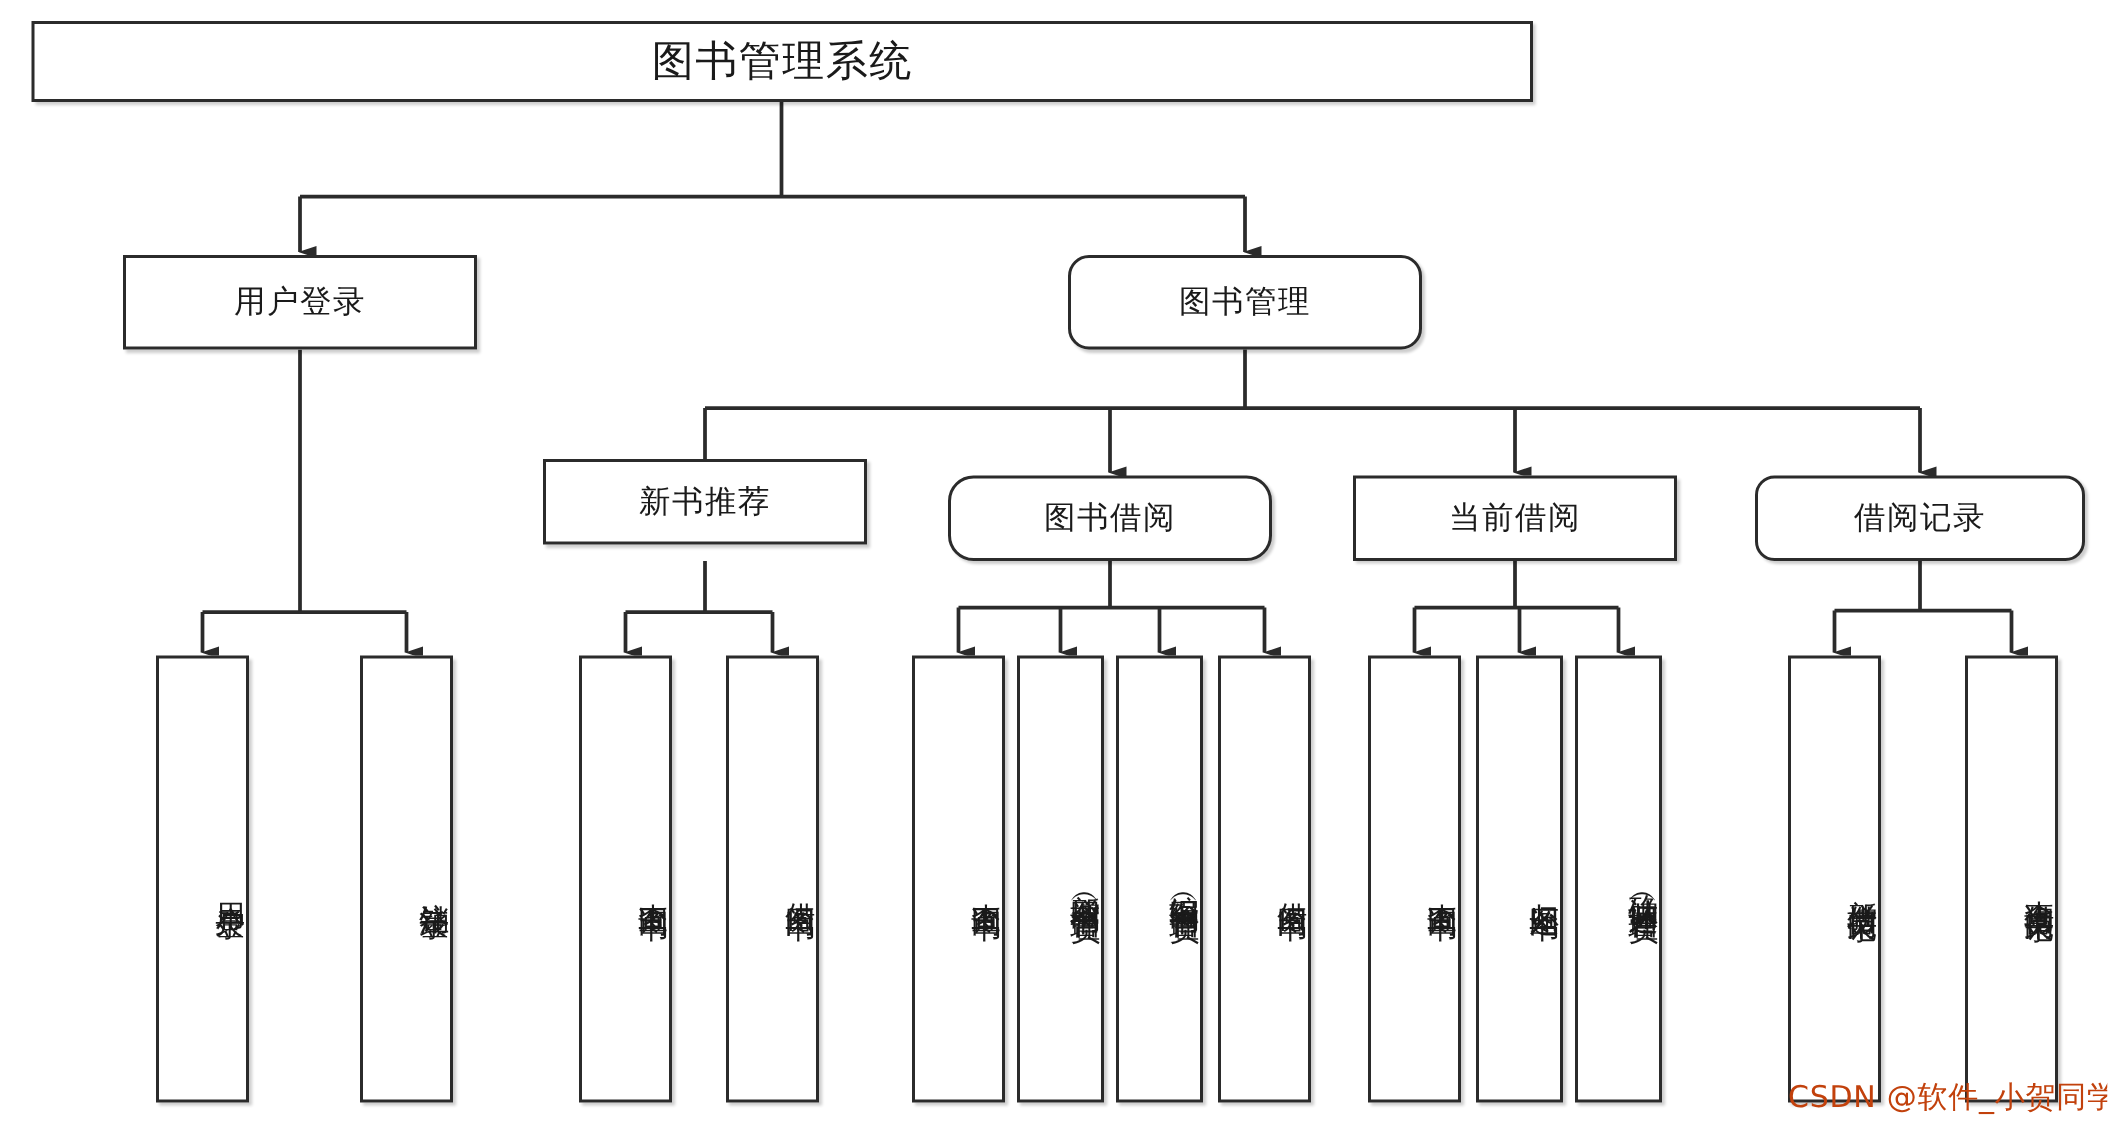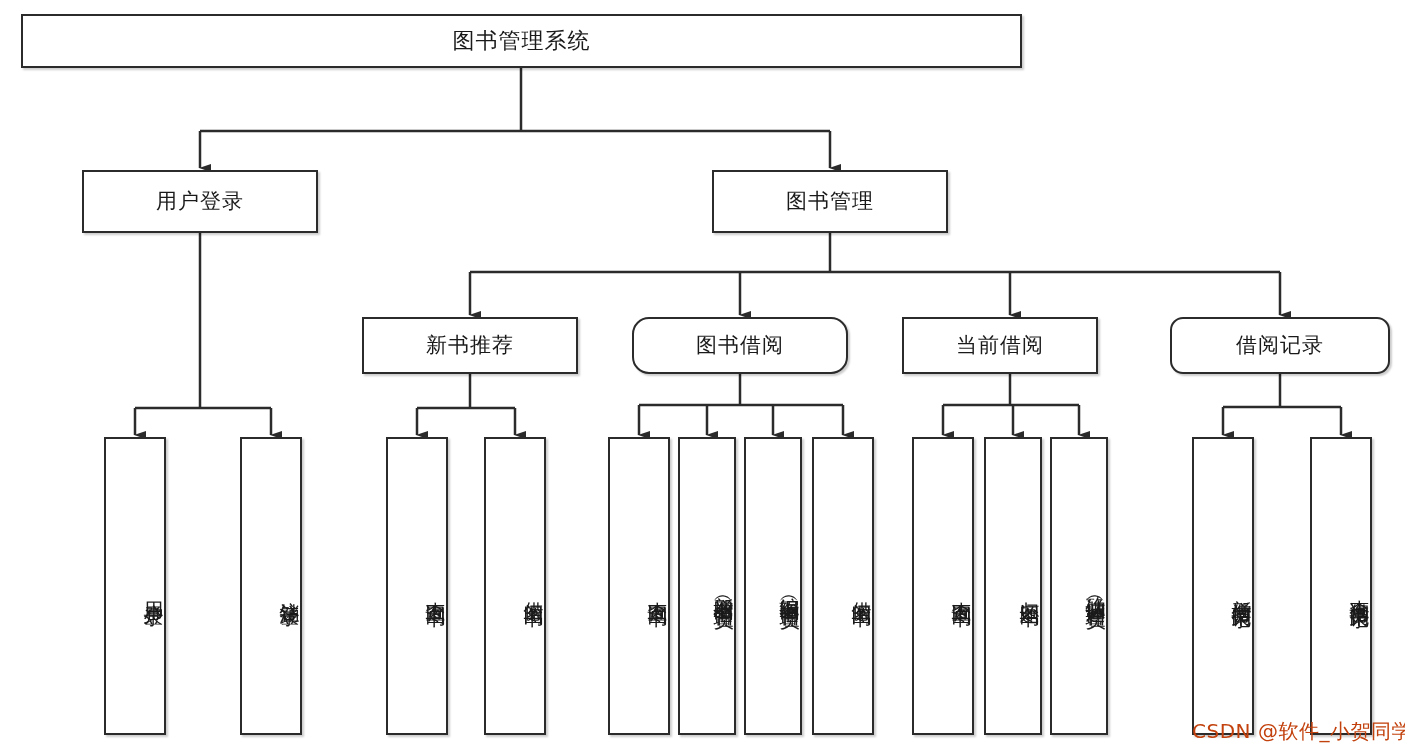--- a/index.html
+++ b/index.html
@@ -33,21 +33,21 @@
     align-items: center;
     justify-content: center;
     color: #1a1a1a;
   }
   .node.horiz {
     font-size: 21px;
     letter-spacing: 1px;
     line-height: 1.1;
   }
   .node.title {
-    font-size: 22px;
+    font-size: 28px;
     letter-spacing: 1px;
   }
   .node.vert {
     writing-mode: vertical-rl;
     text-orientation: upright;
     font-size: 20px;
     letter-spacing: 2px;
     align-items: flex-start;
     justify-content: center;
     padding-top: 8px;
@@ -122,31 +122,31 @@
     </g>
   </svg>
 
   <div class="node title" style="left:21px; top:14px; width:1001px; height:54px;">
     <span>图书管理系统</span>
   </div>
 
   <div class="node horiz" style="left:82px; top:170px; width:236px; height:63px;">
     <span>用户登录</span>
   </div>
-  <div class="node horiz" style="left:712px; top:170px; width:236px; height:63px;">
+  <div class="node horiz" style="left:712px; top:170px; width:236px; height:63px;border-radius:14px;">
     <span>图书管理</span>
   </div>
 
-  <div class="node horiz" style="left:362px; top:317px; width:216px; height:57px;">
+  <div class="node horiz" style="left:362px; top:306px; width:216px; height:57px;">
     <span>新书推荐</span>
   </div>
   <div class="node horiz" style="left:632px; top:317px; width:216px; height:57px;border-radius:17px;">
     <span>图书借阅</span>
   </div>
-  <div class="node horiz" style="left:902px; top:317px; width:196px; height:57px;">
+  <div class="node horiz" style="left:902px; top:317px; width:216px; height:57px;">
     <span>当前借阅</span>
   </div>
   <div class="node horiz" style="left:1170px; top:317px; width:220px; height:57px;border-radius:13px;">
     <span>借阅记录</span>
   </div>
 
   <div class="node vert" style="left:104px; top:437px; width:62px; height:298px;">
     <span>用户登录</span>
   </div>
   <div class="node vert" style="left:240px; top:437px; width:62px; height:298px;">

